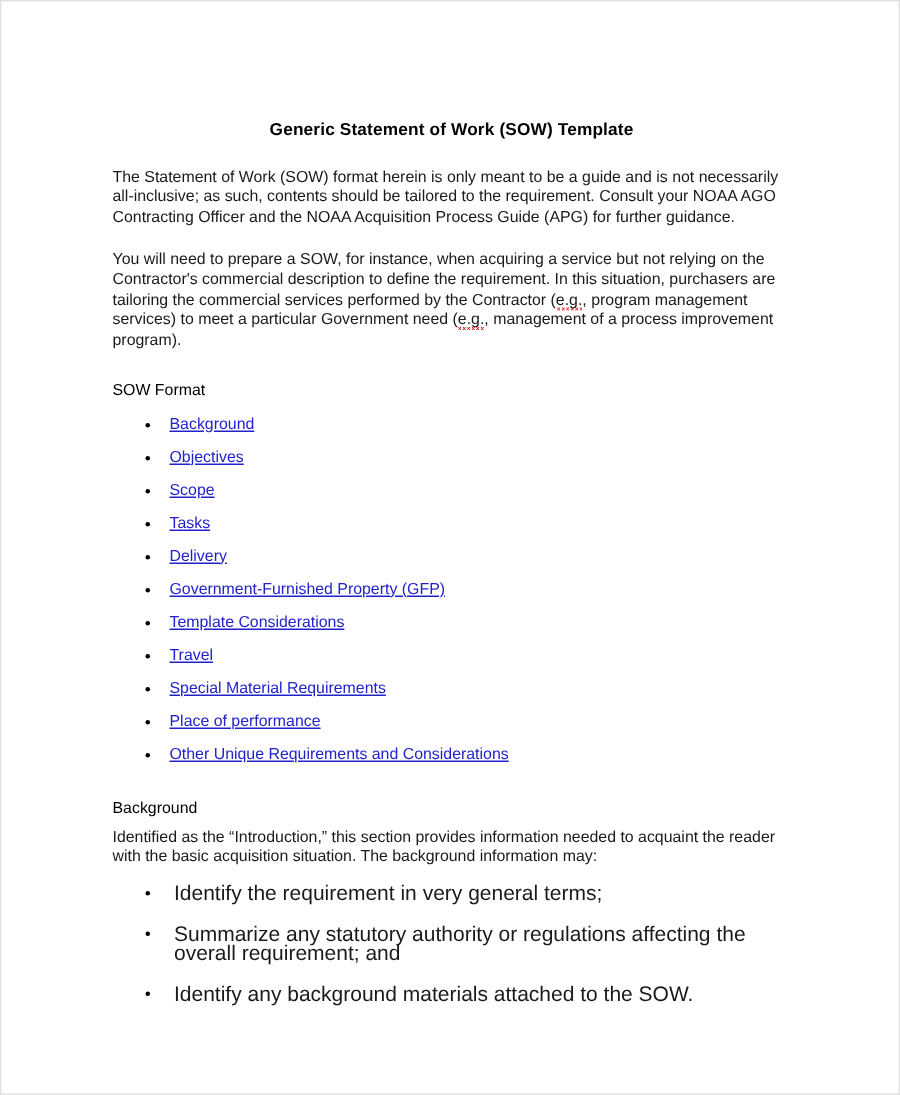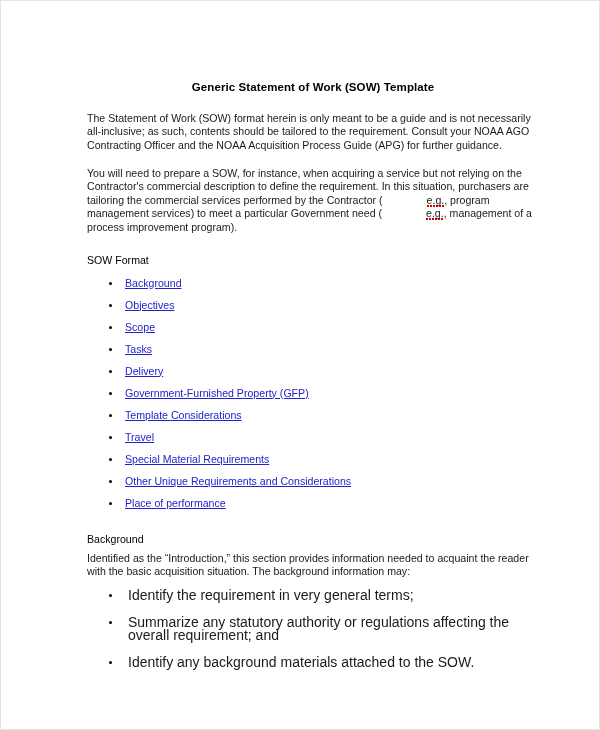--- a/index.html
+++ b/index.html
@@ -14,21 +14,21 @@
     position: relative;
     width: 600px;
     height: 730px;
     background: #ffffff;
     border: 1px solid #e3e3e3;
     box-sizing: border-box;
     overflow: hidden;
   }
   .doc {
     position: absolute;
-    left: 86px;
+    left: 74px;
     top: 80px;
     width: 452px;
   }
   .doc-title {
     font-size: 11.5px;
     font-weight: bold;
     color: #000000;
     text-align: center;
     letter-spacing: 0.1px;
     margin: 0 0 17px 0;
@@ -54,21 +54,20 @@
   }
   .misspelled {
     border-bottom: none;
     background-image:
       linear-gradient(45deg, transparent 40%, #d40000 40%, #d40000 60%, transparent 60%),
       linear-gradient(-45deg, transparent 40%, #d40000 40%, #d40000 60%, transparent 60%);
     background-size: 3px 2px;
     background-repeat: repeat-x;
     background-position: 0 bottom;
     padding-bottom: 1px;
-    margin-left: 44px;
   }
   ul.link-list, ul.plain-list {
     list-style: none;
     margin: 0;
     padding: 0;
   }
   ul.link-list {
     margin-top: 10px;
   }
   ul.link-list > li {
@@ -133,22 +132,22 @@
     <ul class="link-list">
       <li><a class="doc-link">Background</a></li>
       <li><a class="doc-link">Objectives</a></li>
       <li><a class="doc-link">Scope</a></li>
       <li><a class="doc-link">Tasks</a></li>
       <li><a class="doc-link">Delivery</a></li>
       <li><a class="doc-link">Government-Furnished Property (GFP)</a></li>
       <li><a class="doc-link">Template Considerations</a></li>
       <li><a class="doc-link">Travel</a></li>
       <li><a class="doc-link">Special Material Requirements</a></li>
+      <li><a class="doc-link">Place of performance</a></li>
       <li><a class="doc-link">Other Unique Requirements and Considerations</a></li>
-      <li><a class="doc-link">Place of performance</a></li>
     </ul>
 
     <div class="bg-block">
       <div class="section-heading">Background</div>
 
       <p class="bg-body">Identified as the “Introduction,” this section provides information needed to acquaint the reader with the basic acquisition situation. The background information may:</p>
 
       <ul class="plain-list">
         <li>Identify the requirement in very general terms;</li>
         <li>Summarize any statutory authority or regulations affecting the overall requirement; and</li>

